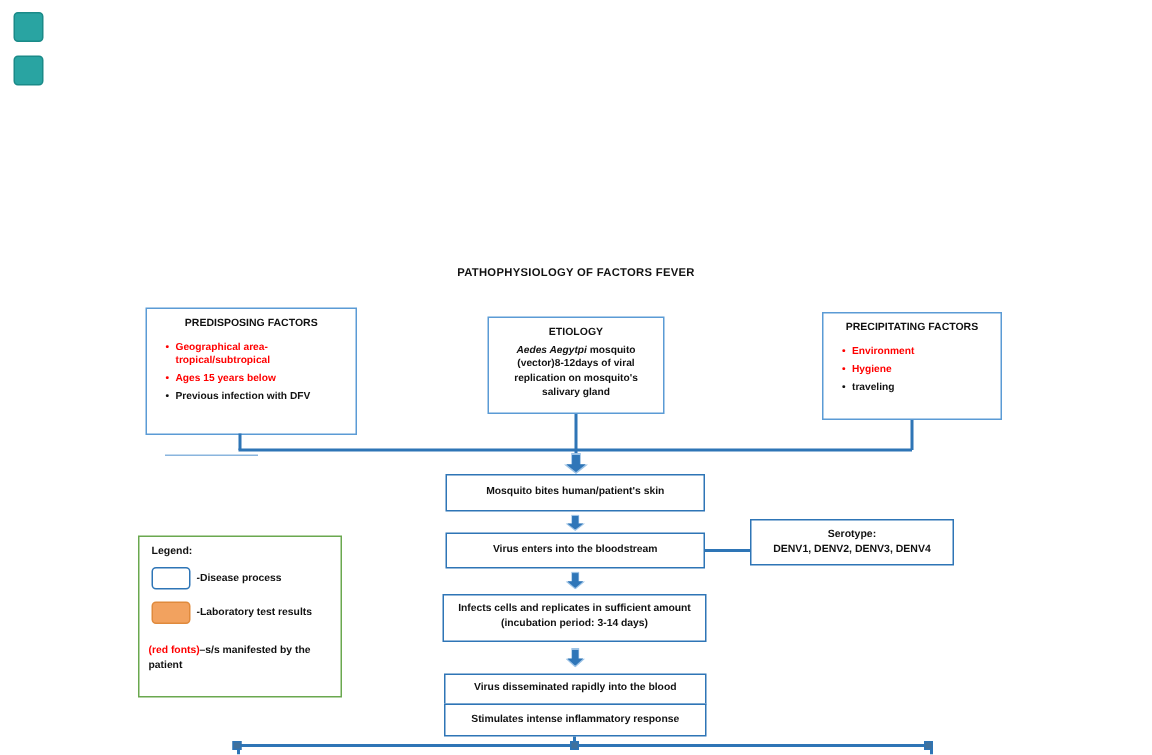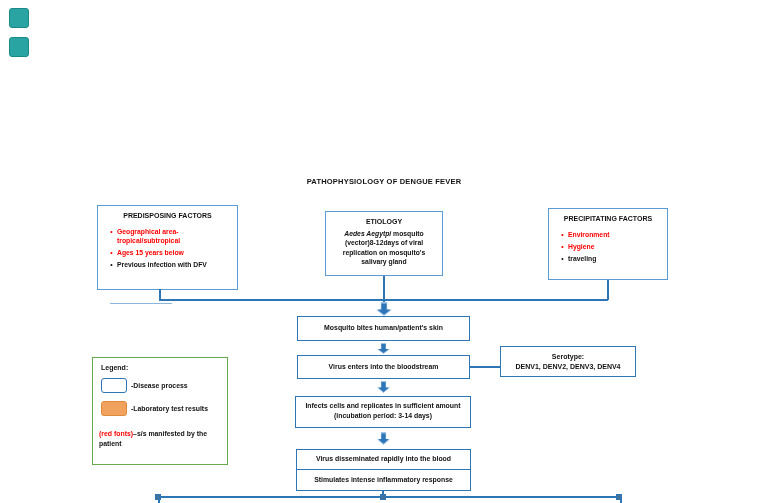--- a/index.html
+++ b/index.html
@@ -70,21 +70,21 @@
   #lg-para{position:absolute;left:6px;top:71px;width:124px;font-size:6.9px;font-weight:bold;line-height:10px;color:#111;}
 </style>
 </head>
 <body>
 
 <div id="canvas">
 
   <div id="teal1" class="teal-sq"></div>
   <div id="teal2" class="teal-sq"></div>
 
-  <div class="doc-title">PATHOPHYSIOLOGY OF DENGUE FEVER</div>
+  <div class="doc-title">PATHOPHYSIOLOGY OF FACTORS FEVER</div>
 
   <div id="box-predisposing" class="tbox">
     <div class="bt">PREDISPOSING FACTORS</div>
     <div class="bullets">
       <div class="b-item red">
           <span class="dot">•</span>
           <span class="btxt">Geographical area-tropical/subtropical</span>
         </div>
       <div class="b-item red">
           <span class="dot">•</span>

